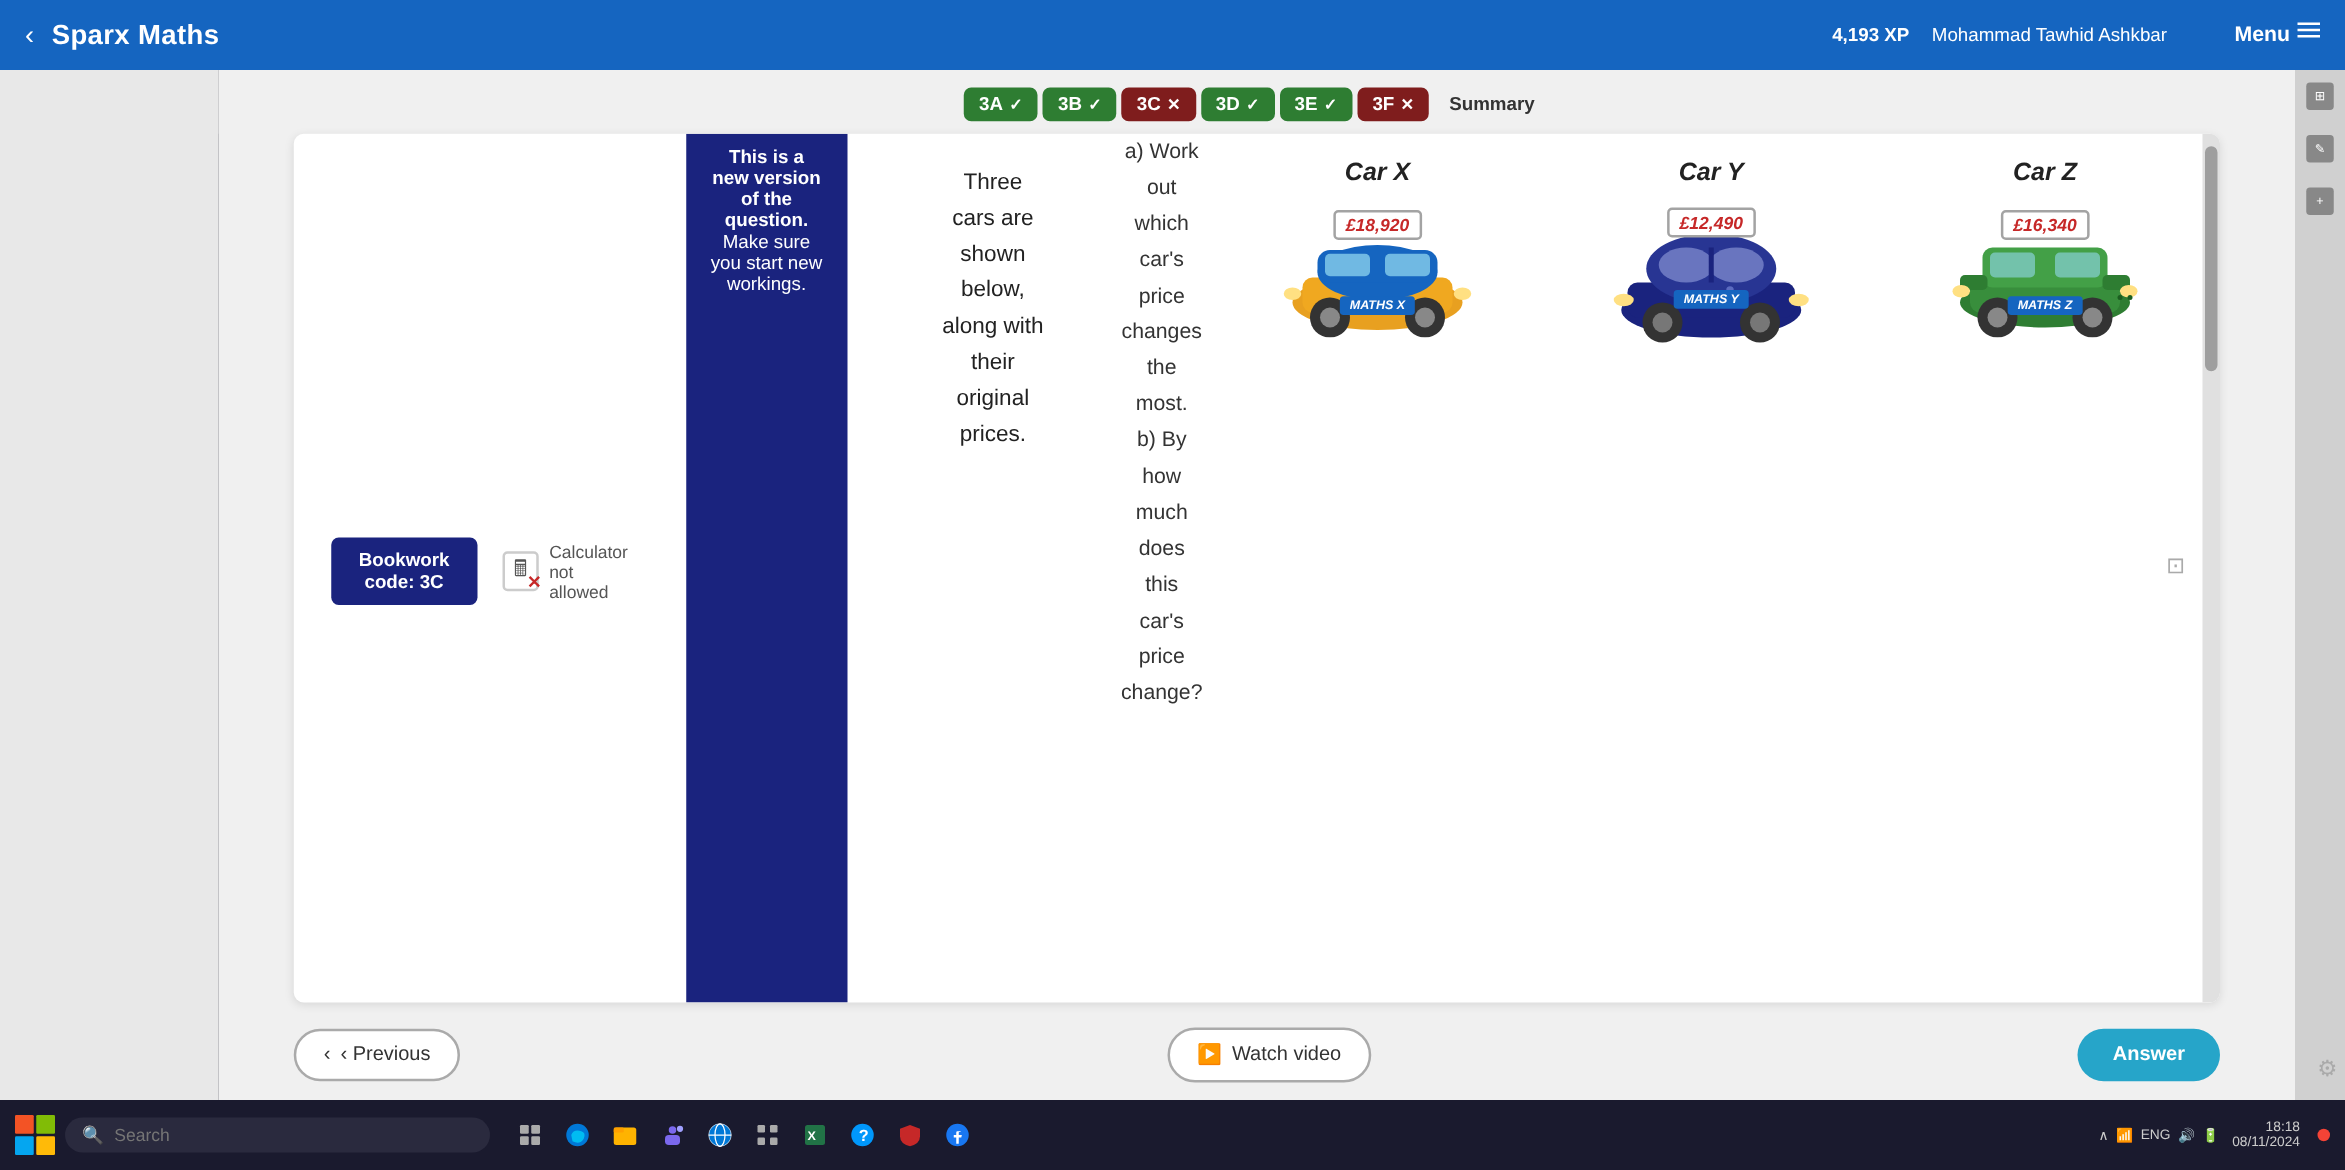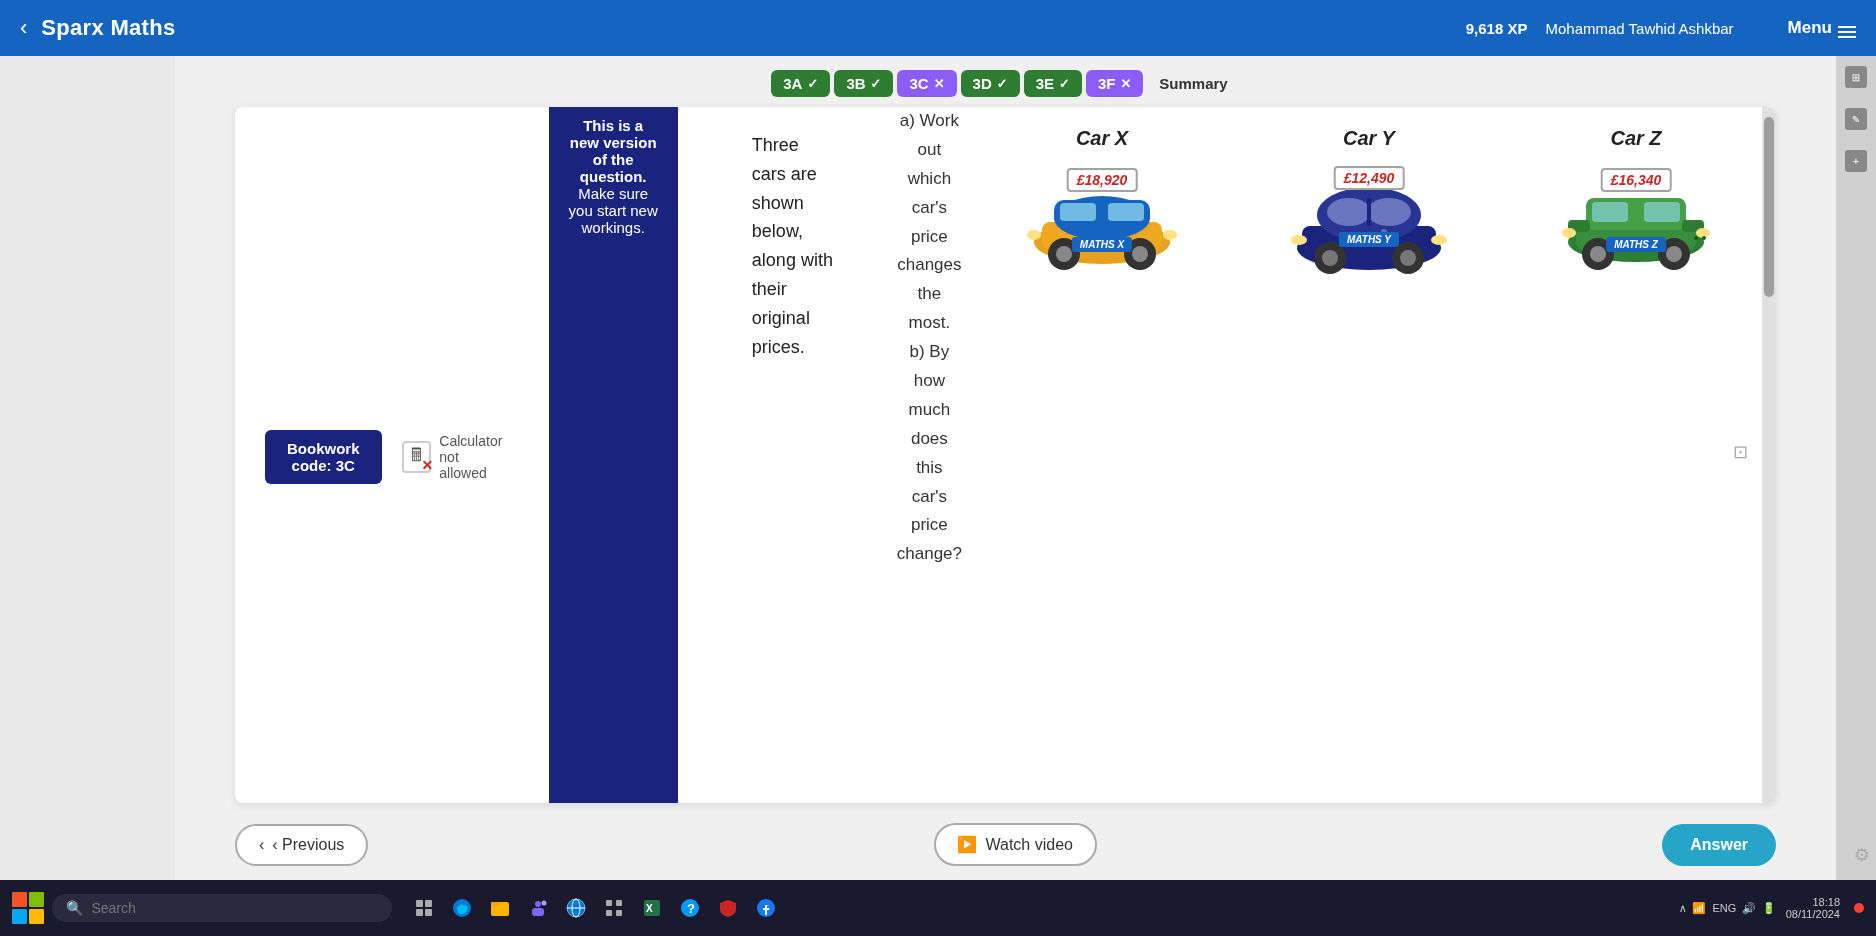--- a/index.html
+++ b/index.html
@@ -30,21 +30,21 @@
       position: absolute;
       right: 20px;
       display: flex;
       align-items: center;
       gap: 18px;
       color: white;
       font-size: 15px;
     }
     .header-xp { font-weight: 600; }
     .header-user { font-weight: 500; }
-    .header-menu { font-size: 17px; font-weight: 700; display: flex; align-items: flex-end; gap: 6px; cursor: pointer; padding-left: 36px; }
+    .header-menu { font-size: 17px; font-weight: 700; display: flex; align-items: flex-start; gap: 6px; cursor: pointer; padding-left: 36px; }
     .menu-lines { display: flex; flex-direction: column; gap: 3px; }
     .menu-lines span { display: block; width: 18px; height: 2px; background: white; }
 
     
     .main-layout {
       display: flex;
       height: calc(936px - 56px - 56px);
     }
 
     
@@ -95,21 +95,21 @@
       display: flex;
       align-items: center;
       gap: 5px;
       padding: 5px 12px;
       border-radius: 6px;
       font-size: 15px;
       font-weight: 700;
       cursor: pointer;
     }
     .tab-green { background: #2e7d32; color: white; }
-    .tab-red { background: #8b5cf6; color: white; }
+    .tab-red { background: #7f1d1d; color: white; }
     .tab-summary { background: none; color: #333; font-weight: 600; font-size: 15px; }
     .tab-check { font-size: 13px; }
     .tab-cross { font-size: 13px; }
 
     
     .question-panel {
       flex: 1;
       background: white;
       margin: 0 60px 10px;
       border-radius: 8px;
@@ -188,20 +188,21 @@
       color: white;
       text-align: center;
       padding: 10px 20px;
       font-size: 15px;
       margin: 0 14px 0;
     }
     .new-version-banner strong { font-weight: 900; }
 
     
     .question-text {
+      text-align: center;
       padding: 24px 60px 16px;
       font-size: 18px;
       color: #222;
       line-height: 1.6;
     }
 
     .question-parts {
       text-align: center;
       font-size: 17px;
       color: #333;
@@ -383,21 +384,21 @@
     .system-icons { display: flex; align-items: center; gap: 6px; }
     .time-date { text-align: right; font-size: 11px; color: #ccc; }
   </style>
 </head>
 <body>
 
 <div class="header">
   <span class="header-back">‹</span>
   <span class="header-title">Sparx Maths</span>
   <div class="header-right">
-    <span class="header-xp">9,618 XP</span>
+    <span class="header-xp">4,193 XP</span>
     <span class="header-user">Mohammad Tawhid Ashkbar</span>
     <span class="header-menu">
       <span>Menu</span>
       <div class="menu-lines">
         <span></span>
           <span></span>
           <span></span>
       </div>
     </span>
   </div>

